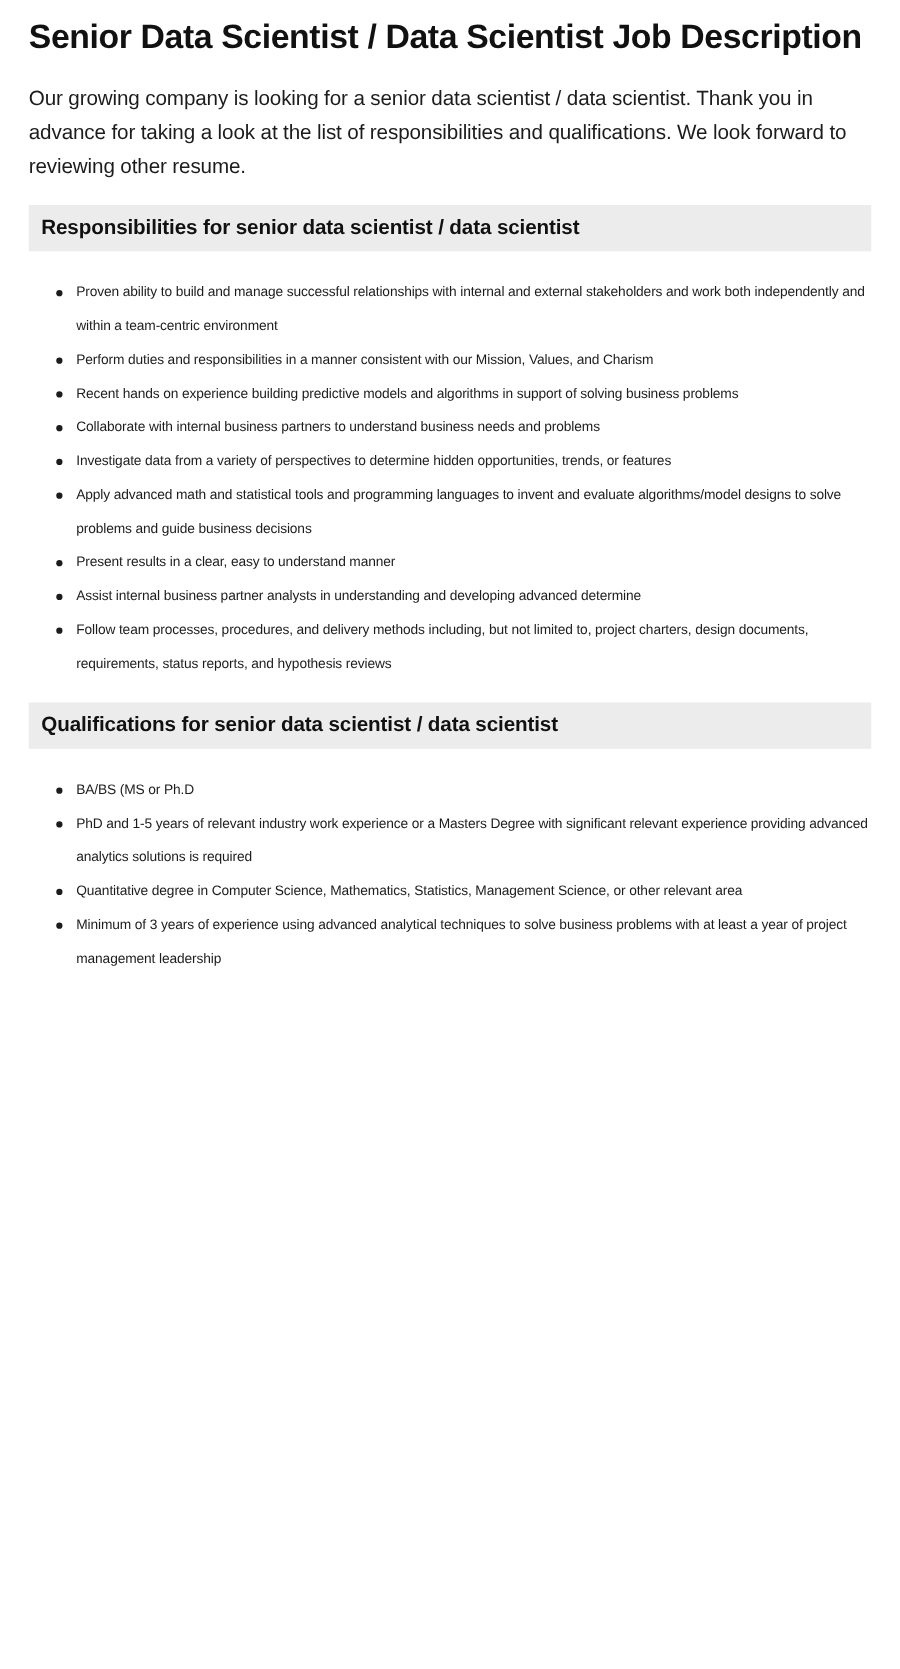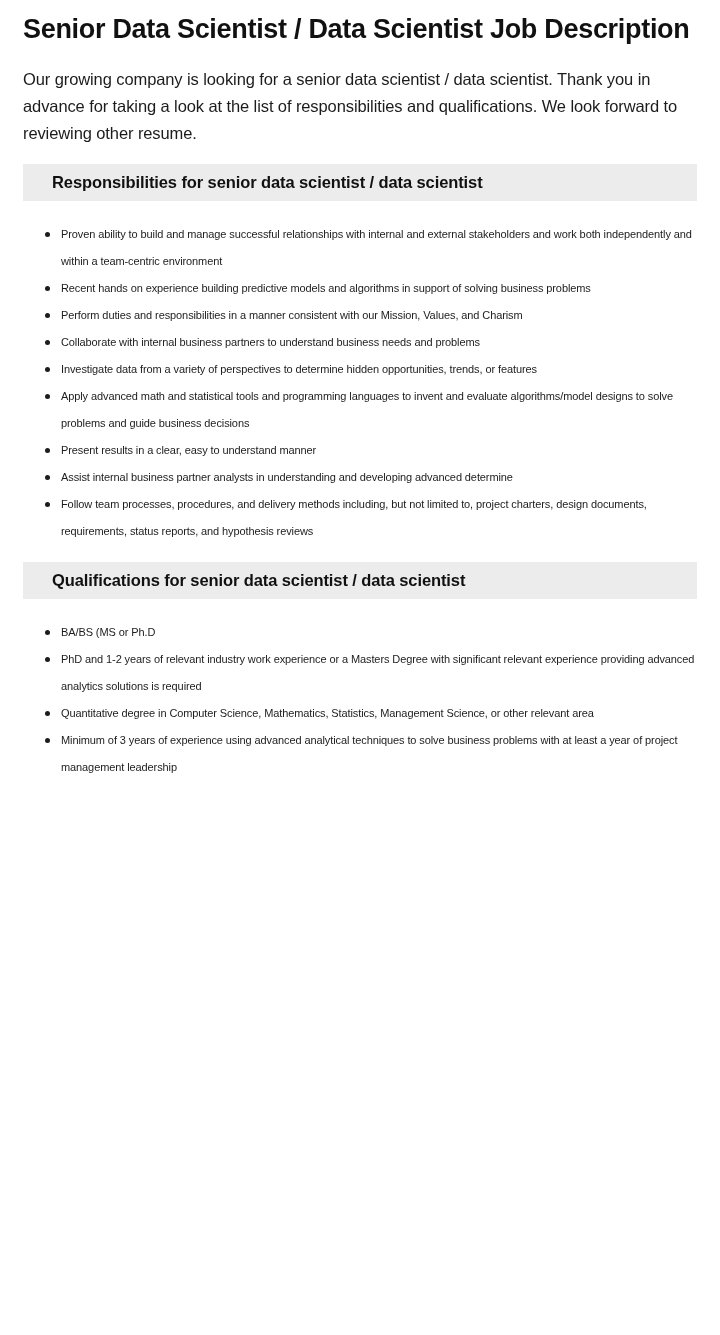--- a/index.html
+++ b/index.html
@@ -29,21 +29,21 @@
   }
   .intro {
     margin: 19px 0 0 0;
     font-size: 16.5px;
     line-height: 27px;
     letter-spacing: -0.1px;
   }
   .section-band {
     margin-top: 17px;
     background: #ececec;
-    padding: 8px 12px 8px 29px;
+    padding: 8px 12px 8px 10px;
     font-size: 16.5px;
     line-height: 21px;
     font-weight: 700;
     letter-spacing: -0.1px;
     color: #111111;
   }
   ul.bullet-list {
     list-style: none;
     margin: 20px 0 0 0;
     padding: 0 0 0 38px;
@@ -72,32 +72,32 @@
 <div class="page">
 
   <h1 class="doc-title">Senior Data Scientist / Data Scientist Job Description</h1>
 
   <p class="intro">Our growing company is looking for a senior data scientist / data scientist. Thank you in advance for taking a look at the list of responsibilities and qualifications. We look forward to reviewing other resume.</p>
 
   <div class="section-band">Responsibilities for senior data scientist / data scientist</div>
 
   <ul class="bullet-list">
       <li>Proven ability to build and manage successful relationships with internal and external stakeholders and work both independently and within a team-centric environment</li>
+      <li>Perform duties and responsibilities in a manner consistent with our Mission, Values, and Charism</li>
       <li>Recent hands on experience building predictive models and algorithms in support of solving business problems</li>
-      <li>Perform duties and responsibilities in a manner consistent with our Mission, Values, and Charism</li>
       <li>Collaborate with internal business partners to understand business needs and problems</li>
       <li>Investigate data from a variety of perspectives to determine hidden opportunities, trends, or features</li>
       <li>Apply advanced math and statistical tools and programming languages to invent and evaluate algorithms/model designs to solve problems and guide business decisions</li>
       <li>Present results in a clear, easy to understand manner</li>
       <li>Assist internal business partner analysts in understanding and developing advanced determine</li>
       <li>Follow team processes, procedures, and delivery methods including, but not limited to, project charters, design documents, requirements, status reports, and hypothesis reviews</li>
     </ul>
 
   <div class="section-band">Qualifications for senior data scientist / data scientist</div>
 
   <ul class="bullet-list">
       <li>BA/BS (MS or Ph.D</li>
-      <li>PhD and 1-2 years of relevant industry work experience or a Masters Degree with significant relevant experience providing advanced analytics solutions is required</li>
+      <li>PhD and 1-5 years of relevant industry work experience or a Masters Degree with significant relevant experience providing advanced analytics solutions is required</li>
       <li>Quantitative degree in Computer Science, Mathematics, Statistics, Management Science, or other relevant area</li>
       <li>Minimum of 3 years of experience using advanced analytical techniques to solve business problems with at least a year of project management leadership</li>
     </ul>
 
 </div>
 
 </body></html>

